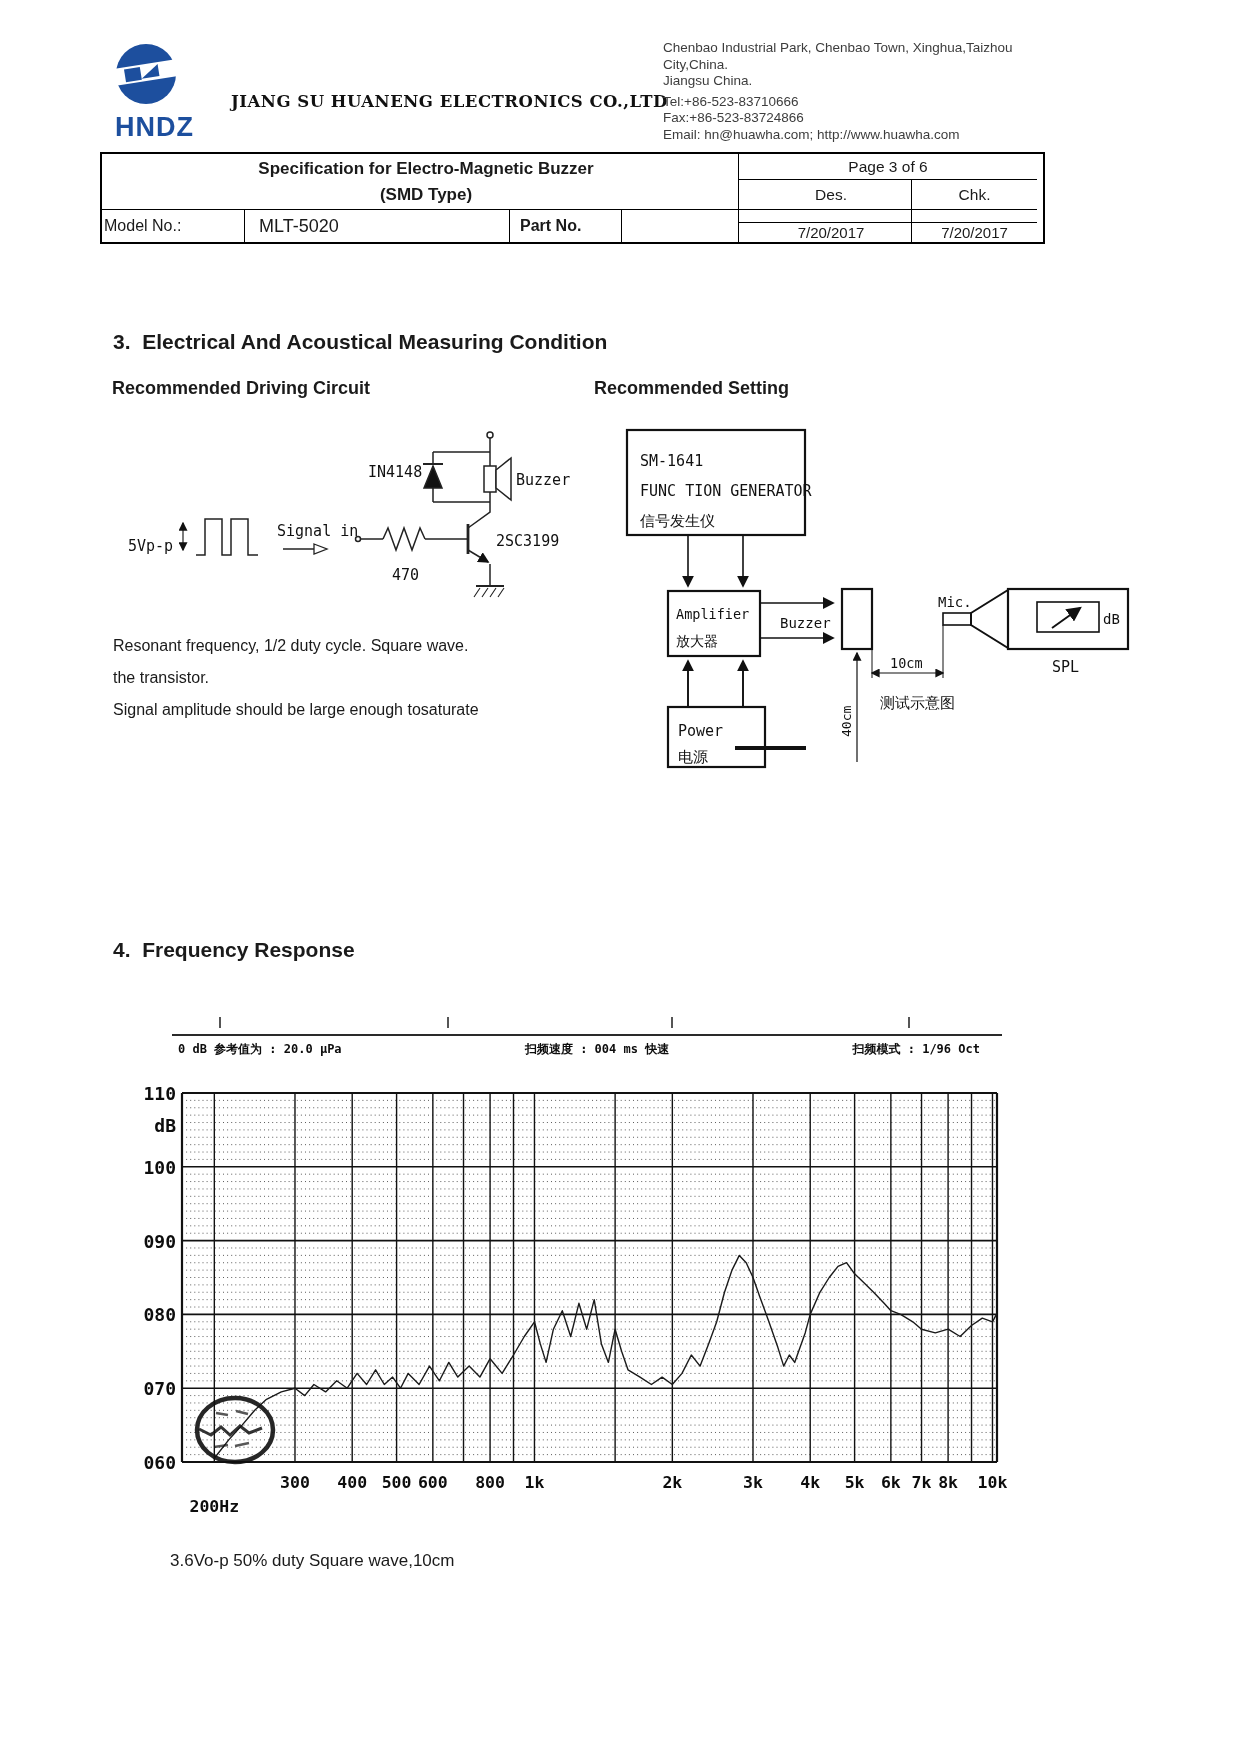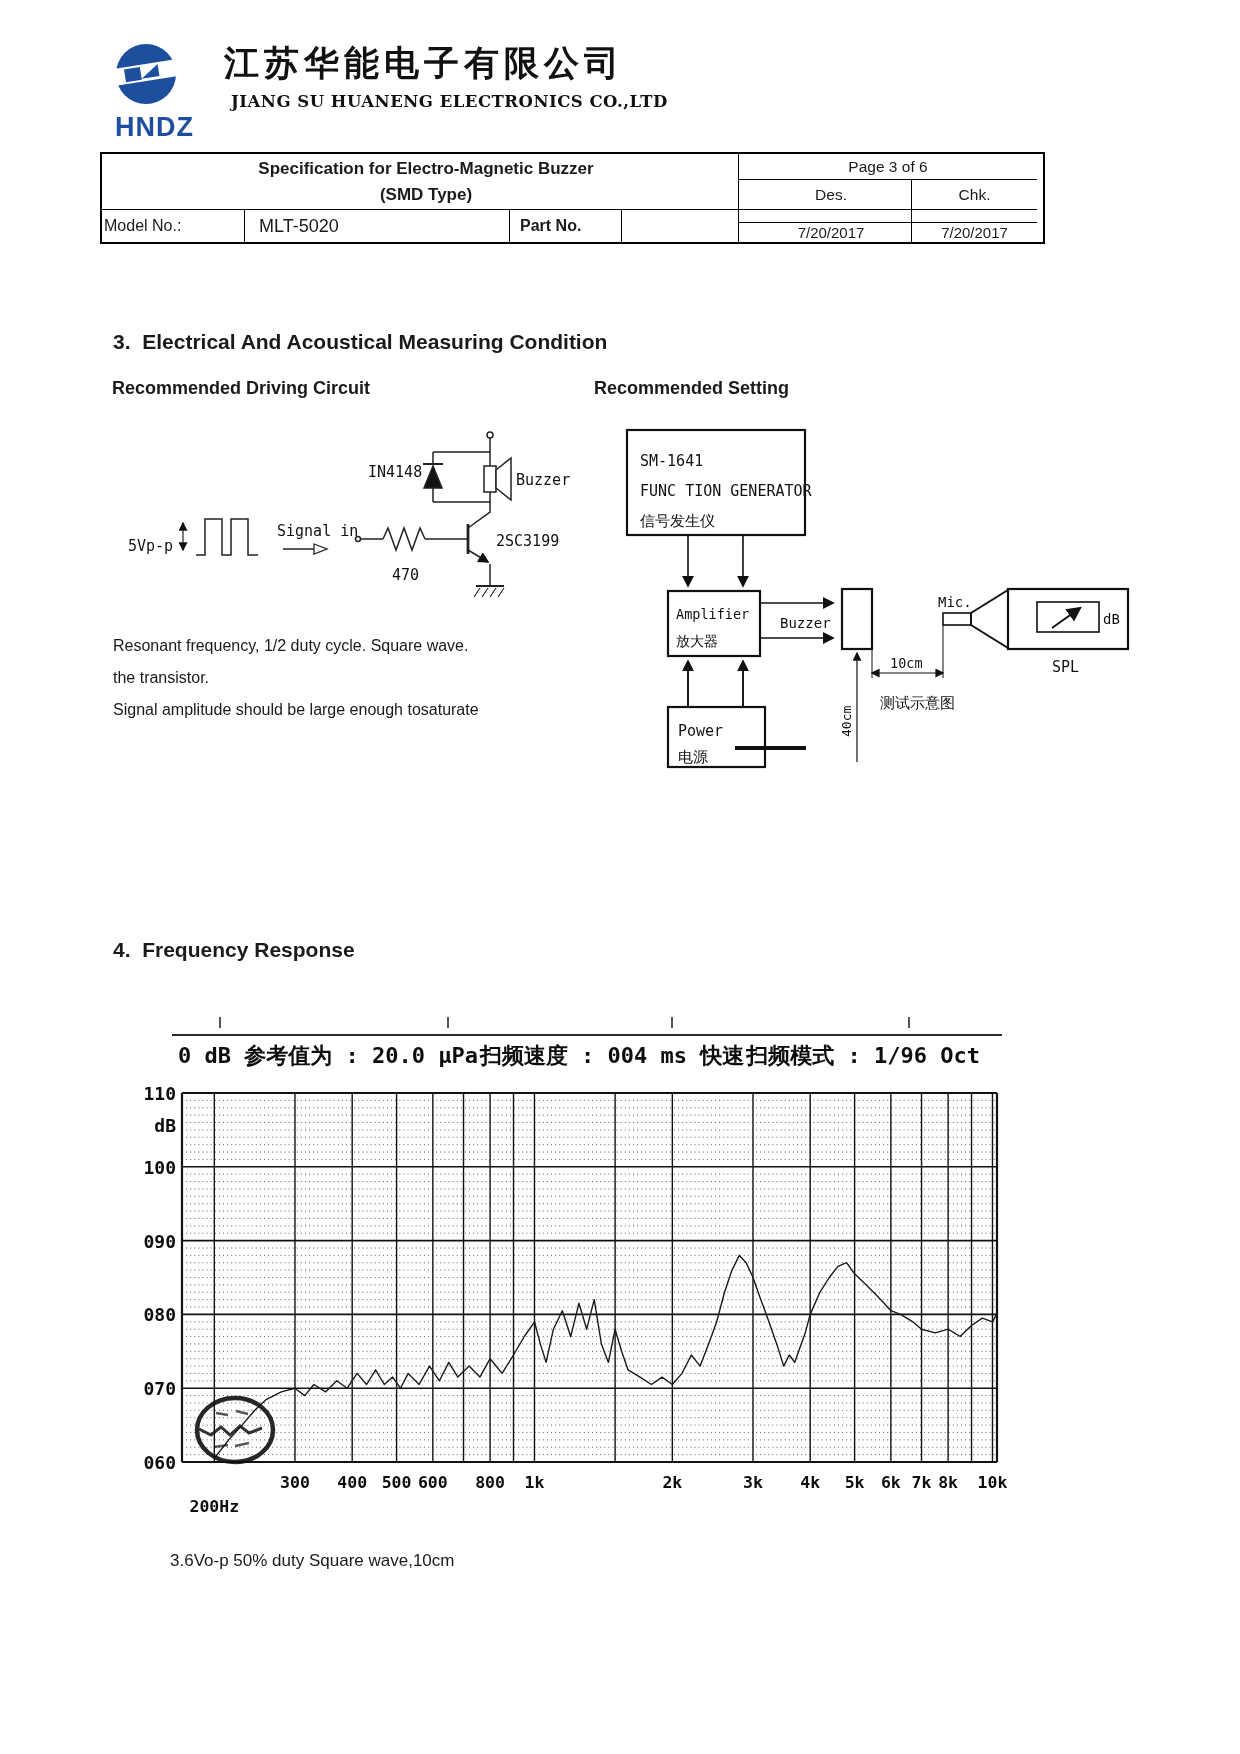--- a/index.html
+++ b/index.html
@@ -35,43 +35,51 @@
   
   .h-sec{font-weight:bold;font-size:21px;white-space:pre;}
   .h-sub{font-weight:bold;font-size:18px;}
   .notes{left:113px;top:630px;font-size:16px;line-height:32px;}
   .diagram-text{font-family:"DejaVu Sans Mono",monospace;}
   
   .chart-area{left:140px;top:1015px;width:940px;height:505px;}
   .chart-topline{position:absolute;left:32px;top:19px;width:830px;height:2px;background:#2a2a2a;}
   .fold-tick{position:absolute;width:2px;height:11px;background:#555;top:2px;}
   .chart-head{position:absolute;left:38px;top:26px;width:802px;display:flex;justify-content:space-between;
-      font-family:"DejaVu Sans Mono",monospace;font-weight:bold;font-size:22px;color:#0d0d0d;}
+      font-family:"DejaVu Sans Mono",monospace;font-weight:bold;font-size:12px;color:#0d0d0d;}
   .ylab{position:absolute;width:36px;text-align:right;font-family:"DejaVu Sans Mono",monospace;
         font-weight:bold;font-size:18px;color:#0d0d0d;}
   .xlab{position:absolute;top:458px;width:70px;margin-left:-35px;text-align:center;
         font-family:"DejaVu Sans Mono",monospace;font-weight:bold;font-size:16.5px;color:#0d0d0d;}
   .chart-note{left:170px;top:1551px;font-size:17px;}
 </style>
 </head>
 <body>
 
 <div class="page">
 
   <svg class="abs" style="left:103px;top:40px" width="110" height="104" viewBox="0 0 110 104">
     <g>
       <circle cx="43" cy="34" r="30" fill="#1d4f9e"></circle>
       <rect x="10" y="24" width="66" height="17" fill="#ffffff" transform="rotate(-9 43 34)"></rect>
       <rect x="22" y="26" width="16" height="13" fill="#1d4f9e" transform="rotate(-9 43 34)"></rect>
       <path d="M38 38 L56 26 L56 38 Z" fill="#1d4f9e" transform="rotate(-9 43 34)"></path>
     </g>
     <text x="12" y="96" font-family="Liberation Sans, sans-serif" font-weight="bold" font-size="27" letter-spacing="1" fill="#1d4f9e">HNDZ</text>
   </svg>
-  <div class="abs company-cn">江苏华能电子有限公司</div>
   <div class="abs company-en">JIANG SU HUANENG ELECTRONICS CO.,LTD</div>
+  <div class="abs contact">
+    <div>Chenbao Industrial Park, Chenbao Town, Xinghua,Taizhou</div>
+    <div>City,China.</div>
+    <div>Jiangsu China.</div>
+    <div class="gap"></div>
+    <div>Tel:+86-523-83710666</div>
+    <div>Fax:+86-523-83724866</div>
+    <div>Email: hn@huawha.com; http://www.huawha.com</div>
+  </div>
 
   <div class="abs spec-table">
     <div class="cell-title br bb">
       <div>Specification for Electro-Magnetic Buzzer</div>
       <div>(SMD Type)</div>
     </div>
     <div class="cell-page bb">Page 3 of 6</div>
     <div class="cell-desh br bb">Des.</div>
     <div class="cell-chkh bb">Chk.</div>
     <div class="cell-modlab br">Model No.:</div>

